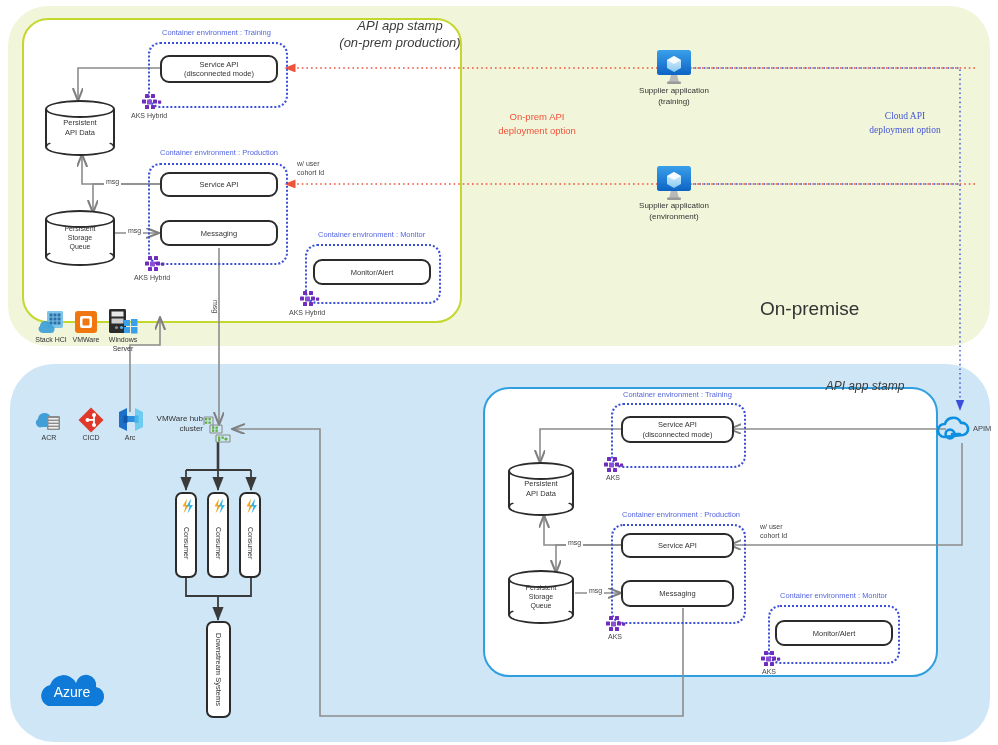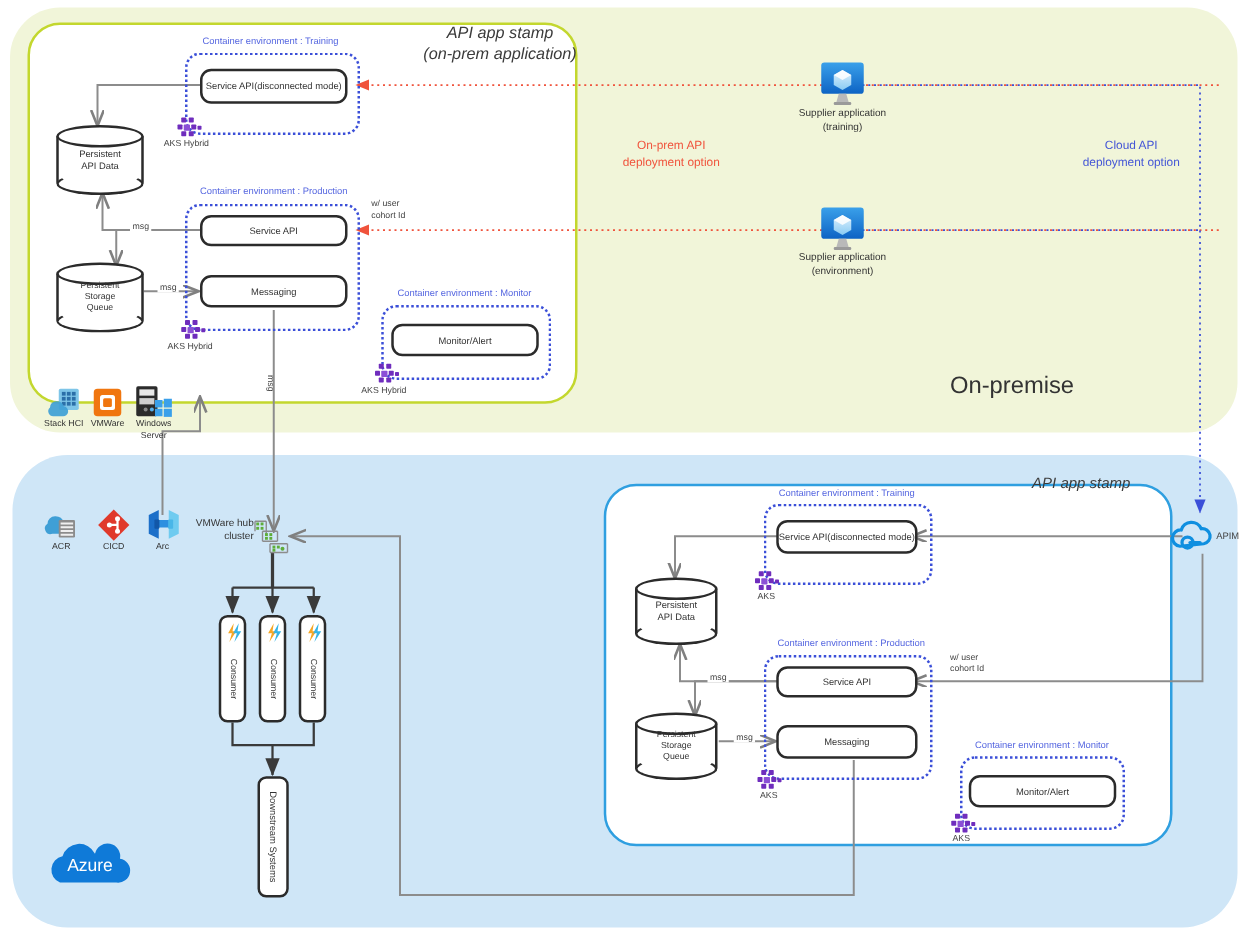--- a/index.html
+++ b/index.html
@@ -14,21 +14,21 @@
   .zone-onprem-inner{left:22px;top:18px;width:440px;height:305px;border-radius:26px;
       background:#ffffff;border:2px solid #c3d72e;}
   .zone-azure{left:10px;top:364px;width:980px;height:378px;border-radius:44px;
       background:#cfe6f7;}
   .zone-cloudstamp{left:483px;top:387px;width:455px;height:290px;border-radius:26px;
       background:#ffffff;border:2px solid #2f9fe0;}
 
   
   .box{border:2px solid #2b2b2b;border-radius:9px;background:#fff;
        display:flex;align-items:center;justify-content:center;
-       flex-direction:row;text-align:center;color:#333;}
+       flex-direction:column;text-align:center;color:#333;}
   .box .l1{line-height:1.25;}
   .box .l2{line-height:1.25;}
 
   .benv{border:2px dotted #3b4fd8;border-radius:12px;background:transparent;}
   .benv-label{color:#5566e0;white-space:nowrap;}
 
   .zlabel{color:#3b3b3b;text-align:center;line-height:1.3;font-style:italic;}
   .tiny{color:#444;}
   .orange{color:#f0533c;}
   .bluetxt{color:#4456d6;}
@@ -136,21 +136,21 @@
       <path d="M186,470 L186,490" marker-end="url(#ah-d)"></path>
       <path d="M218,470 L218,490" marker-end="url(#ah-d)"></path>
       <path d="M251,470 L251,490" marker-end="url(#ah-d)"></path>
       <path d="M186,578 L186,596 L251,596 L251,578"></path>
       <path d="M218,596 L218,620" marker-end="url(#ah-d)"></path>
     </g>
   </svg>
 
   <div class="abs zlabel" style="left:300px;top:18px;width:200px;font-size:13px;">
     <div>API app stamp</div>
-    <div>(on-prem application)</div>
+    <div>(on-prem production)</div>
   </div>
 
   <div class="abs" style="left:760px;top:298px;font-size:19px;color:#333;">On-premise</div>
 
   <div class="abs benv" style="left:148px;top:42px;width:140px;height:66px;"></div>
   <div class="abs benv-label" style="left:162px;top:28px;font-size:7.5px;">Container environment : Training</div>
   <div class="abs box" style="left:160px;top:55px;width:118px;height:28px;font-size:7.5px;">
     <div class="l1">Service API</div>
     <div class="l2">(disconnected mode)</div>
   </div>
@@ -244,21 +244,21 @@
           <rect x="9" y="11" width="4" height="4" rx="0.6"></rect>
       </g>
     </svg>
   </div>
   <div class="abs tiny" style="left:289px;top:309px;font-size:7px;">AKS Hybrid</div>
 
   <div class="abs orange" style="left:472px;top:110px;width:130px;text-align:center;font-size:9.5px;line-height:1.45;">
     <div>On-prem API</div>
     <div>deployment option</div>
   </div>
-  <div class="abs bluetxt" style="left:840px;top:110px;width:130px;text-align:center;font-size:9.5px;line-height:1.45;">
+  <div class="abs bluetxt" style="left:840px;top:110px;width:130px;text-align:center;font-size:9.5px;line-height:1.45;font-family:Liberation Serif, serif;">
     <div>Cloud API</div>
     <div>deployment option</div>
   </div>
 
   <div class="abs" style="left:655px;top:49px;width:38px;height:36px;">
     <svg width="38" height="36" viewBox="0 0 38 36">
       <defs>
           <linearGradient id="sg1" x1="0" y1="0" x2="0" y2="1">
         <stop offset="0" stop-color="#3aa0ea"></stop>
             <stop offset="1" stop-color="#0d63c4"></stop>

